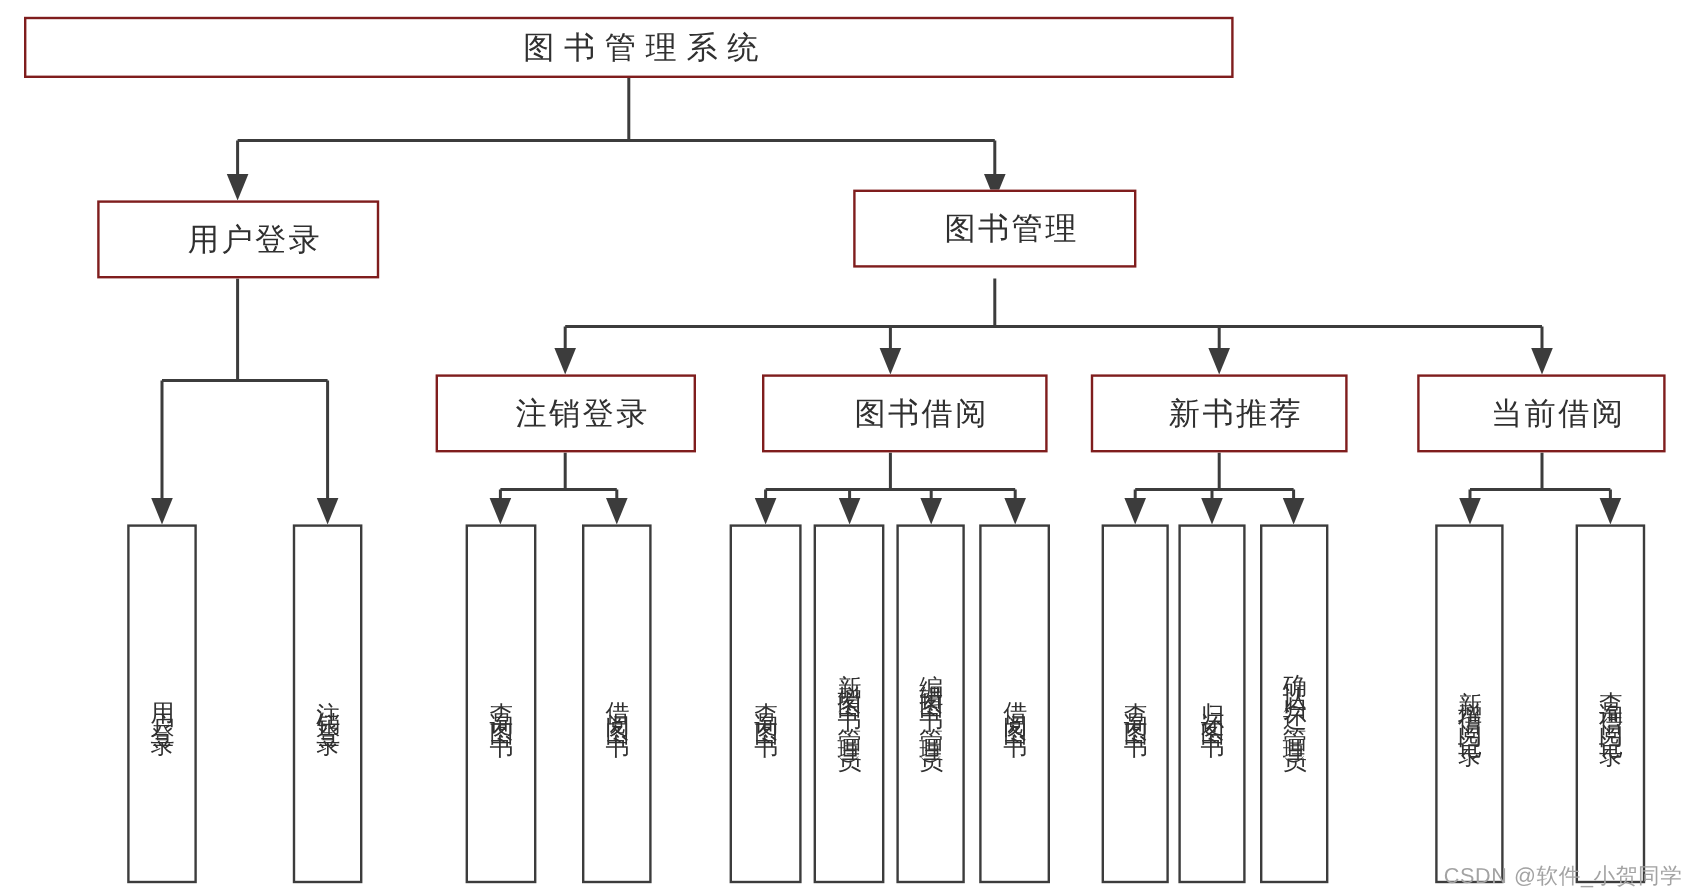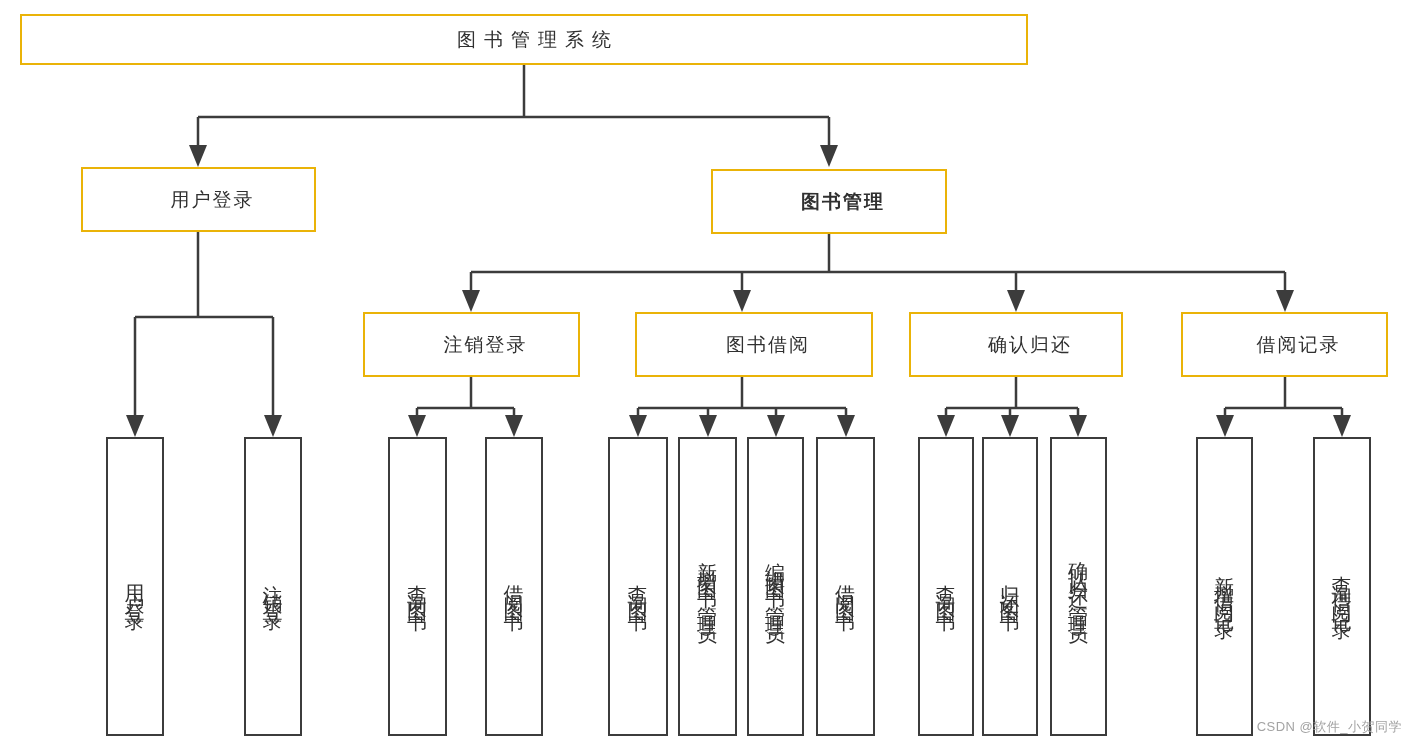--- a/index.html
+++ b/index.html
@@ -3,35 +3,35 @@
 <meta charset="utf-8">
 <style>
   html,body{margin:0;padding:0;background:#ffffff;}
   .canvas{
     position:relative;width:1405px;height:747px;background:#ffffff;
     font-family:"Liberation Sans",sans-serif;color:#303030;overflow:hidden;
   }
   .canvas *{box-sizing:border-box;}
   svg.wires{position:absolute;left:0;top:0;z-index:1;}
   .box{
-    position:absolute;background:#ffffff;border:2px solid #eab308;
+    position:absolute;background:#ffffff;border:2px solid #7f1d1d;
     display:flex;align-items:center;justify-content:center;
-    font-size:19px;letter-spacing:2px;z-index:2;white-space:nowrap;padding-left:28px;
+    font-size:26px;letter-spacing:2px;z-index:2;white-space:nowrap;padding-left:28px;
   }
   .hrow{height:65px;}
   .root{letter-spacing:8px;}
   .leaf{position:absolute;top:437px;height:299px;background:#ffffff;border:2px solid #3c3c3c;
     display:flex;align-items:center;justify-content:center;z-index:2;}
   .vtext{
     writing-mode:vertical-rl;text-orientation:mixed;
     font-size:20px;line-height:1;letter-spacing:9px;white-space:nowrap;
   }
   .watermark{
     position:absolute;right:3px;top:718px;z-index:3;
-    font-size:13px;letter-spacing:.5px;color:#a3a3a3;white-space:nowrap;
+    font-size:18px;letter-spacing:.5px;color:#a3a3a3;white-space:nowrap;
   }
 </style>
 </head>
 <body>
 
 <div class="canvas">
 
   <svg class="wires" width="1405" height="747" viewBox="0 0 1405 747" aria-hidden="true">
     <path fill="none" stroke="#3c3c3c" stroke-width="2.5" d="
       M524,65 V117 M198,117 H829
@@ -63,26 +63,26 @@
       <polygon points="1001,415 1019,415 1010,437"></polygon>
       <polygon points="1069,415 1087,415 1078,437"></polygon>
       <polygon points="1216,415 1234,415 1225,437"></polygon>
       <polygon points="1333,415 1351,415 1342,437"></polygon>
     </g>
   </svg>
 
   <div class="box root" style="left:20px;top:14px;width:1008px;height:51px;">图书管理系统</div>
 
   <div class="box hrow" style="left:81px;top:167px;width:235px;">用户登录</div>
-  <div class="box hrow" style="left:711px;top:169px;width:236px;font-weight:bold;">图书管理</div>
+  <div class="box hrow" style="left:711px;top:158px;width:236px;">图书管理</div>
 
   <div class="box hrow" style="left:363px;top:312px;width:217px;">注销登录</div>
   <div class="box hrow" style="left:635px;top:312px;width:238px;">图书借阅</div>
-  <div class="box hrow" style="left:909px;top:312px;width:214px;">确认归还</div>
-  <div class="box hrow" style="left:1181px;top:312px;width:207px;">借阅记录</div>
+  <div class="box hrow" style="left:909px;top:312px;width:214px;">新书推荐</div>
+  <div class="box hrow" style="left:1181px;top:312px;width:207px;">当前借阅</div>
 
   <div class="leaf" style="left:106px;width:58px;">
     <span class="vtext">用户登录</span>
   </div>
   <div class="leaf" style="left:244px;width:58px;">
     <span class="vtext">注销登录</span>
   </div>
 
   <div class="leaf" style="left:388px;width:59px;">
     <span class="vtext">查询图书</span>

